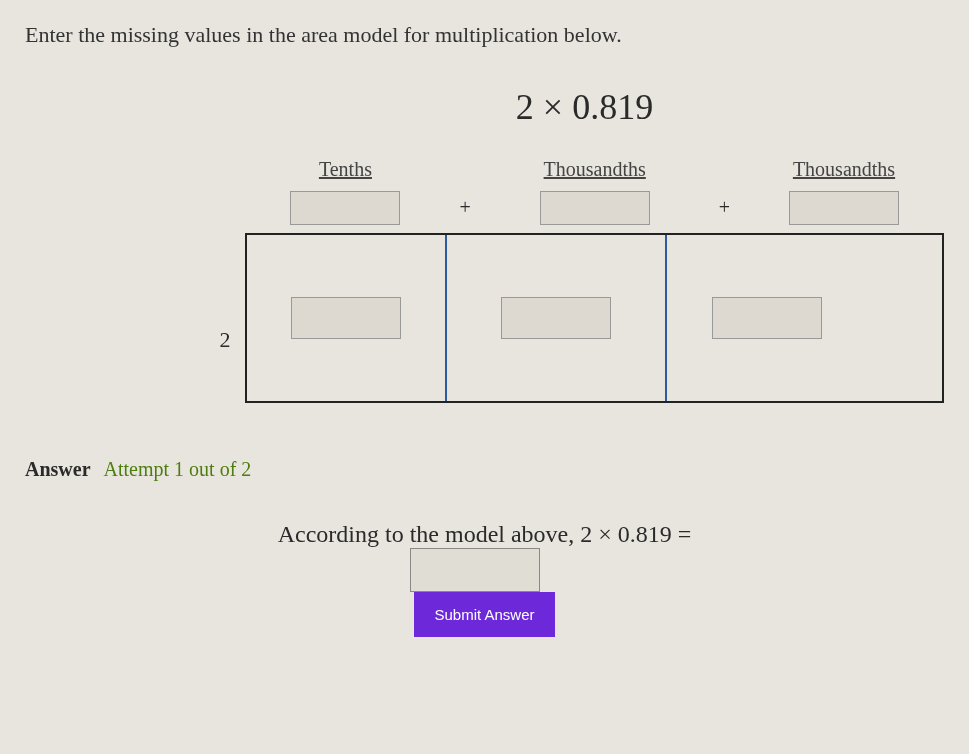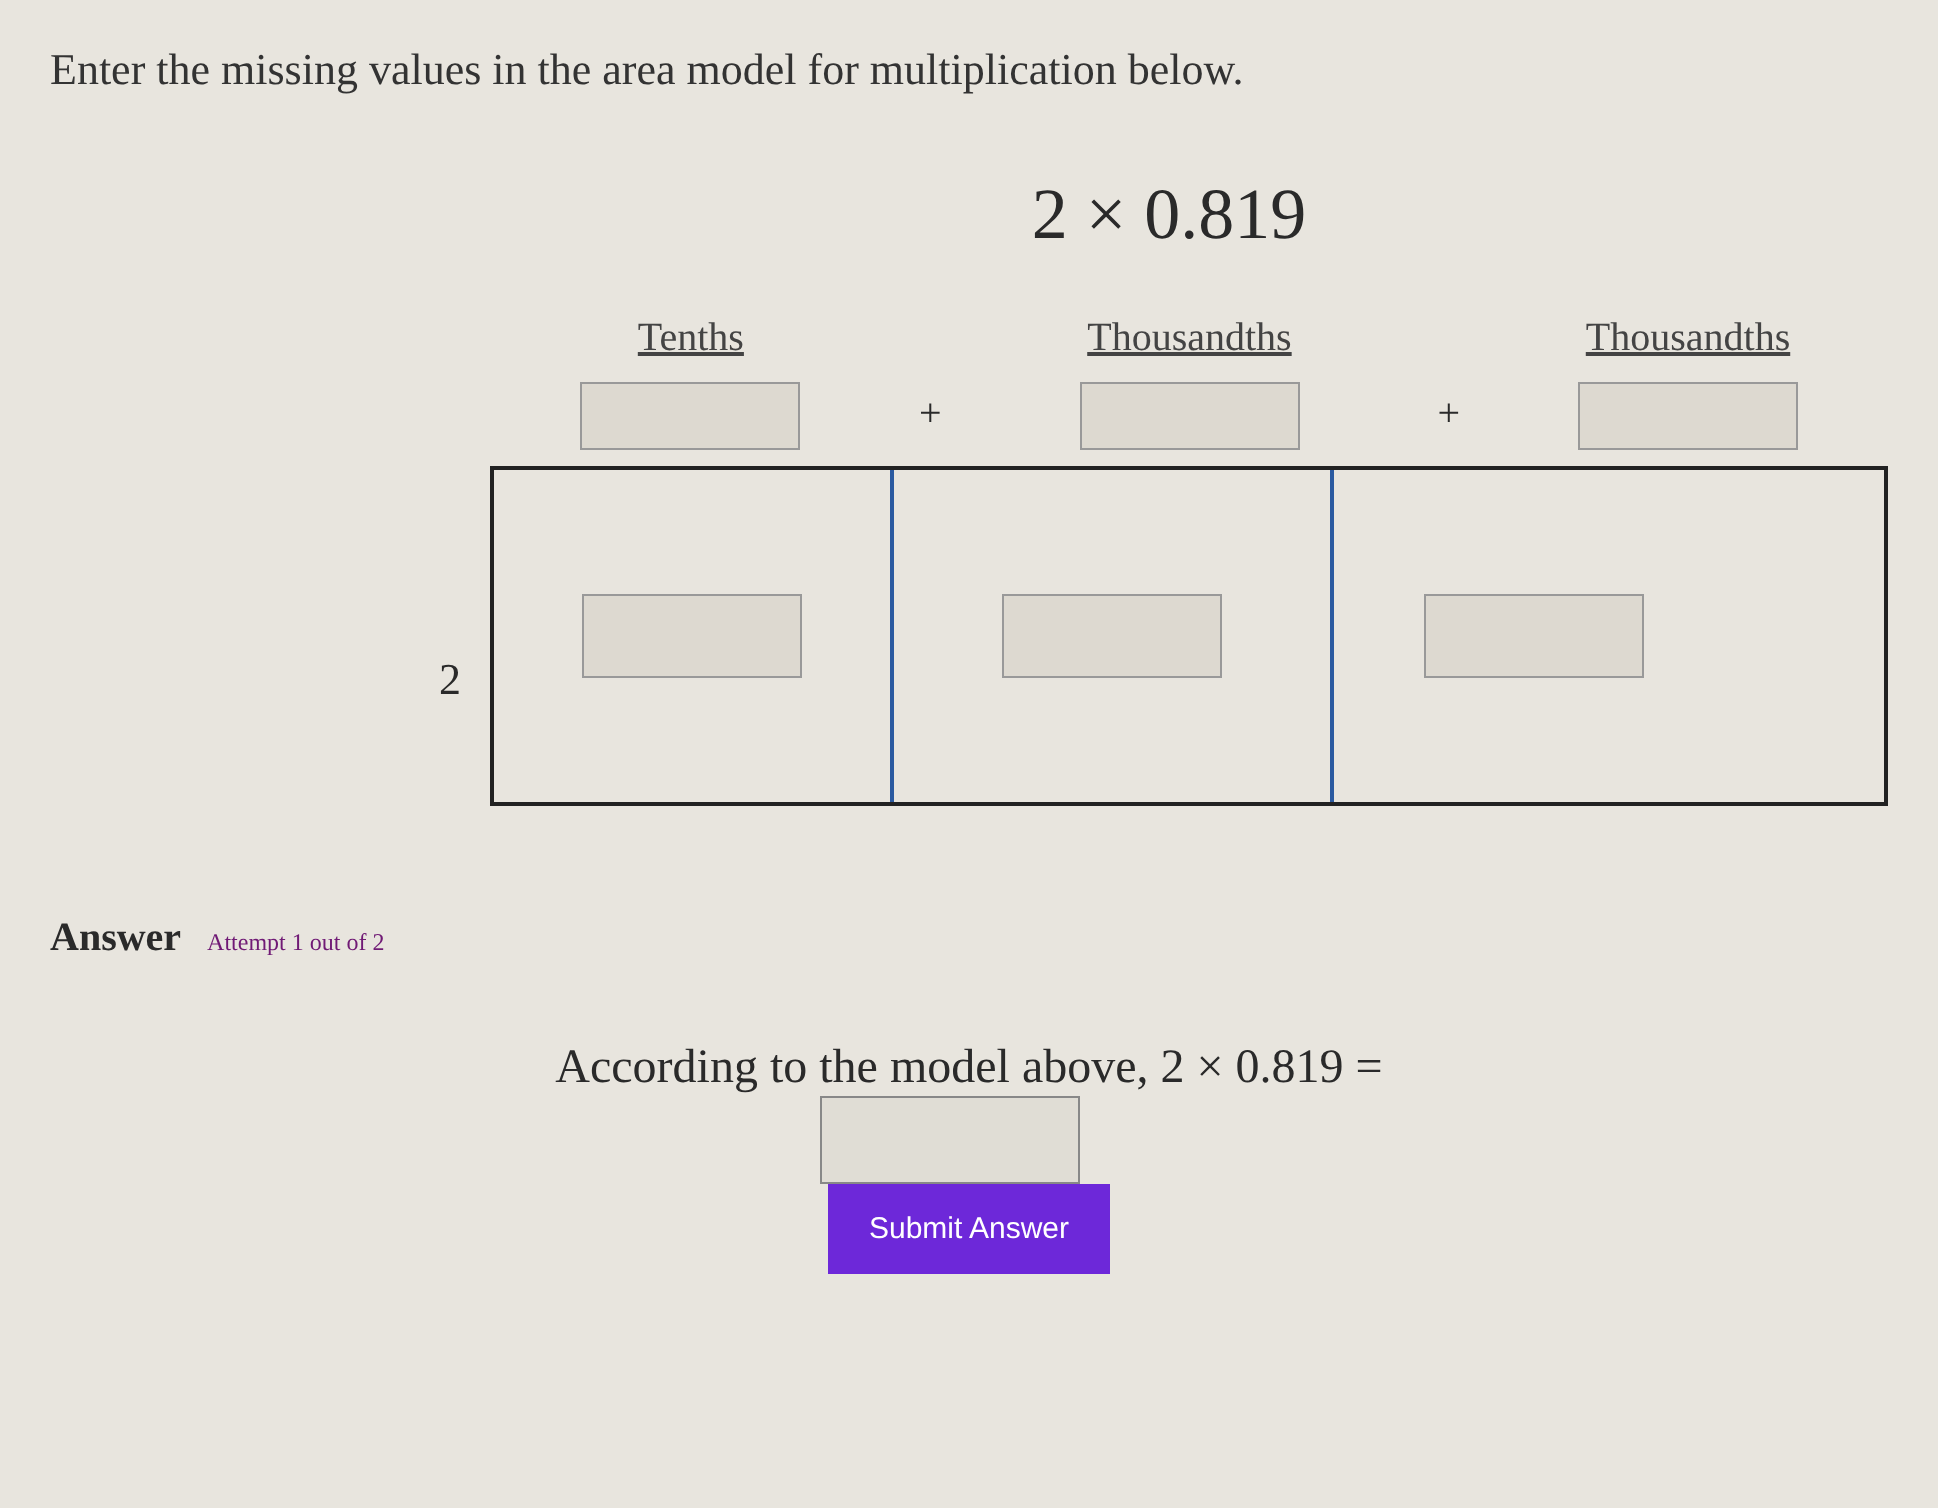--- a/index.html
+++ b/index.html
@@ -94,22 +94,22 @@
     margin-top: 40px;
   }
   .answer-header {
     font-size: 20px;
     margin-bottom: 40px;
   }
   .answer-header .bold {
     font-weight: bold;
   }
   .answer-header .attempt {
-    font-size: 12px;
-    color: #701a75;
+    font-size: 20px;
+    color: #4d7c0f;
     margin-left: 8px;
     margin-top: 28px;
   }
   .final-row {
     display: flex;
     align-items: center;
     font-size: 24px;
     flex-direction: column;
   }
   .final-input {

